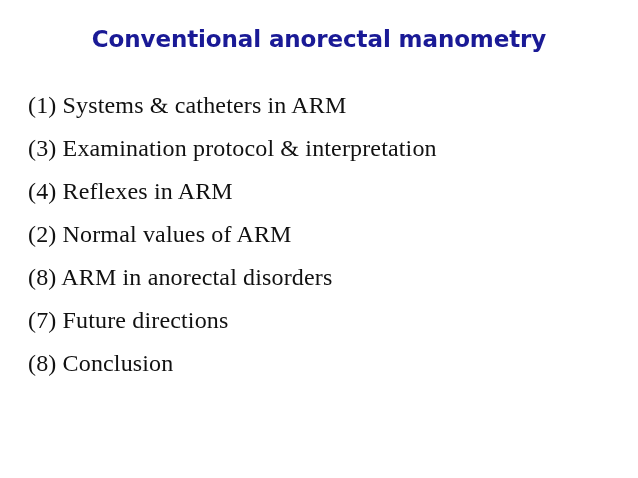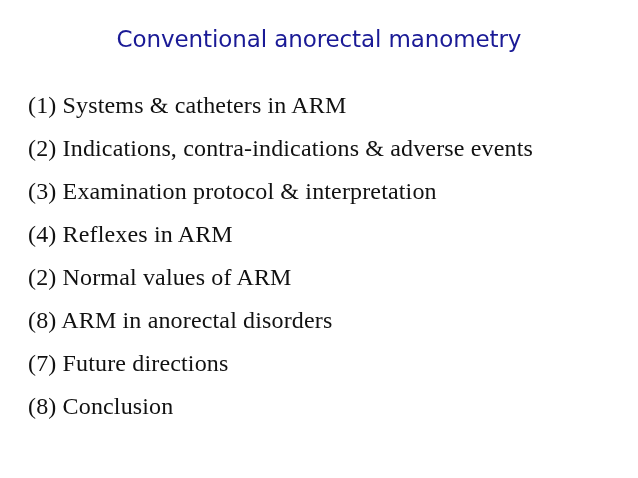--- a/index.html
+++ b/index.html
@@ -21,21 +21,21 @@
     background: #ffffff;
     box-sizing: border-box;
   }
   .slide-title {
     position: absolute;
     left: 0;
     top: 24px;
     width: 638px;
     text-align: center;
     font-family: "DejaVu Sans", "Liberation Sans", sans-serif;
-    font-weight: normal;
+    font-weight: bold;
     font-size: 23px;
     letter-spacing: -0.1px;
     color: #1a1a96;
     line-height: 30px;
     white-space: nowrap;
   }
   .slide-body {
     position: absolute;
     left: 28px;
     top: 84px;
@@ -53,21 +53,20 @@
 </style>
 </head>
 <body>
 
 <div class="slide">
 
   <div class="slide-title">Conventional anorectal manometry</div>
 
   <div class="slide-body">
     <div class="body-line">(1) Systems &amp; catheters in ARM</div>
-    <div class="body-line">(2) Indications, contra-indications &amp; adverse events</div>
     <div class="body-line">(3) Examination protocol &amp; interpretation</div>
     <div class="body-line">(4) Reflexes in ARM</div>
     <div class="body-line">(2) Normal values of ARM</div>
     <div class="body-line">(8) ARM in anorectal disorders</div>
     <div class="body-line">(7) Future directions</div>
     <div class="body-line">(8) Conclusion</div>
   </div>
 
 </div>
 

